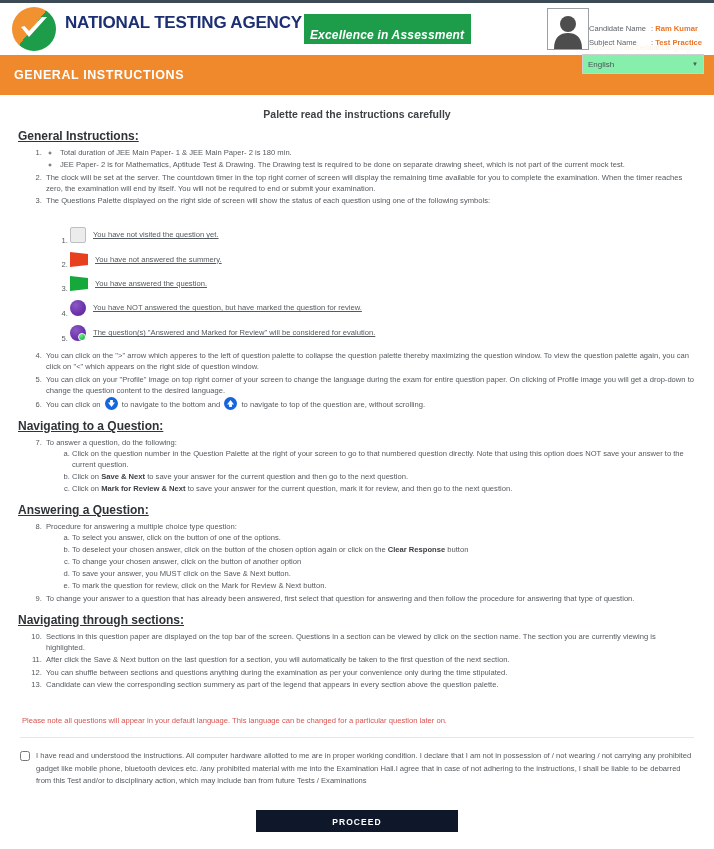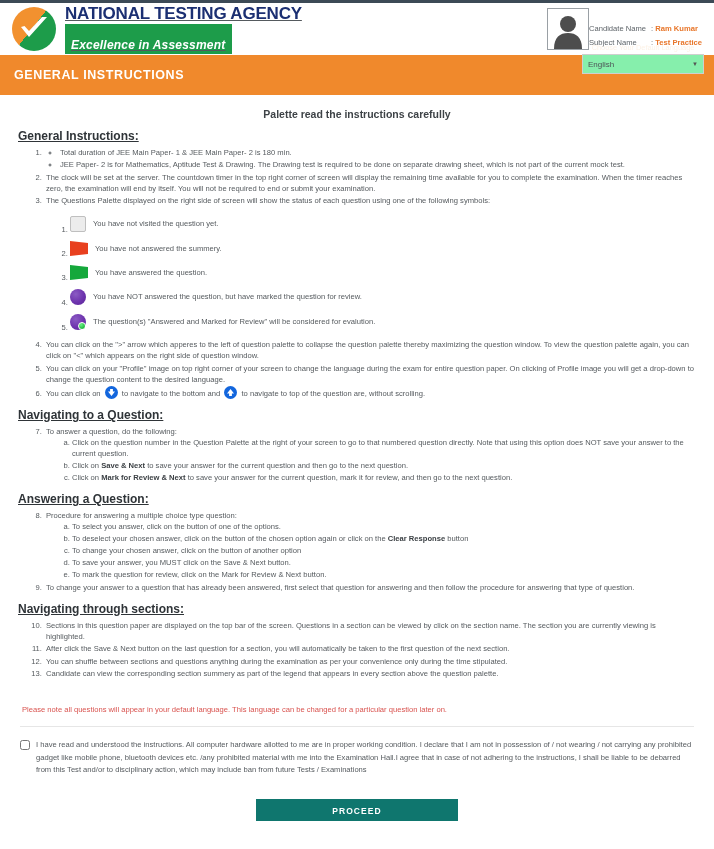--- a/index.html
+++ b/index.html
@@ -41,21 +41,21 @@
   .logo-mark .circle {
     position: absolute; inset: 0;
     border-radius: 50%;
     background: linear-gradient(128deg, #f2912f 0%, #f2912f 47%, #1d9c4a 47%, #1d9c4a 100%);
   }
   .logo-mark .tick {
     position: absolute;
     left: 8px; top: 9px;
     width: 28px; height: 24px;
   }
-  .brand-text { display: flex; flex-direction: column; gap: 2px; text-decoration: underline; }
+  .brand-text { display: flex; flex-direction: row; gap: 2px; }
   .brand-title {
     font-size: 17px;
     font-weight: bold;
     letter-spacing: -0.2px;
     color: #1b2f72;
     font-family: "Liberation Sans", sans-serif;
     line-height: 1;
   }
   .brand-tag {
     display: inline-block;
@@ -167,23 +167,24 @@
     list-style-type: circle;
   }
   ul.sub > li { margin-bottom: 1px; line-height: 1.45; }
   ol.alpha {
     margin: 0; padding-left: 26px;
     list-style-type: lower-alpha;
   }
   ol.alpha > li { margin-bottom: 1px; line-height: 1.45; }
 
   ol.symbols {
-    margin: 10px 0 4px 0;
+    margin: 21px 0 4px 0;
     padding-left: 24px;
     list-style-type: decimal;
+    text-decoration: underline;
   }
   ol.symbols > li {
     margin-bottom: 9px;
     line-height: 1.4;
   }
   .sym-row { display: flex; align-items: center; gap: 7px; }
   .sym-txt { padding-top: 1px; }
 
   .sym-square {
     width: 16px; height: 16px;
@@ -247,21 +248,21 @@
   .declaration input[type=checkbox] {
     margin: 1px 0 0 0;
     width: 10px; height: 10px;
     flex: 0 0 auto;
   }
   .proceed-wrap { text-align: center; margin-top: 22px; }
   .proceed-btn {
     display: inline-block;
     width: 202px; height: 22px;
     line-height: 22px;
-    background: #0f766e;
+    background: #0f172a;
     color: #ffffff;
     font-size: 8.5px;
     font-weight: bold;
     letter-spacing: 1.1px;
     border: none;
     cursor: pointer;
     font-family: "Liberation Sans", sans-serif;
   }
 </style>
 </head>

